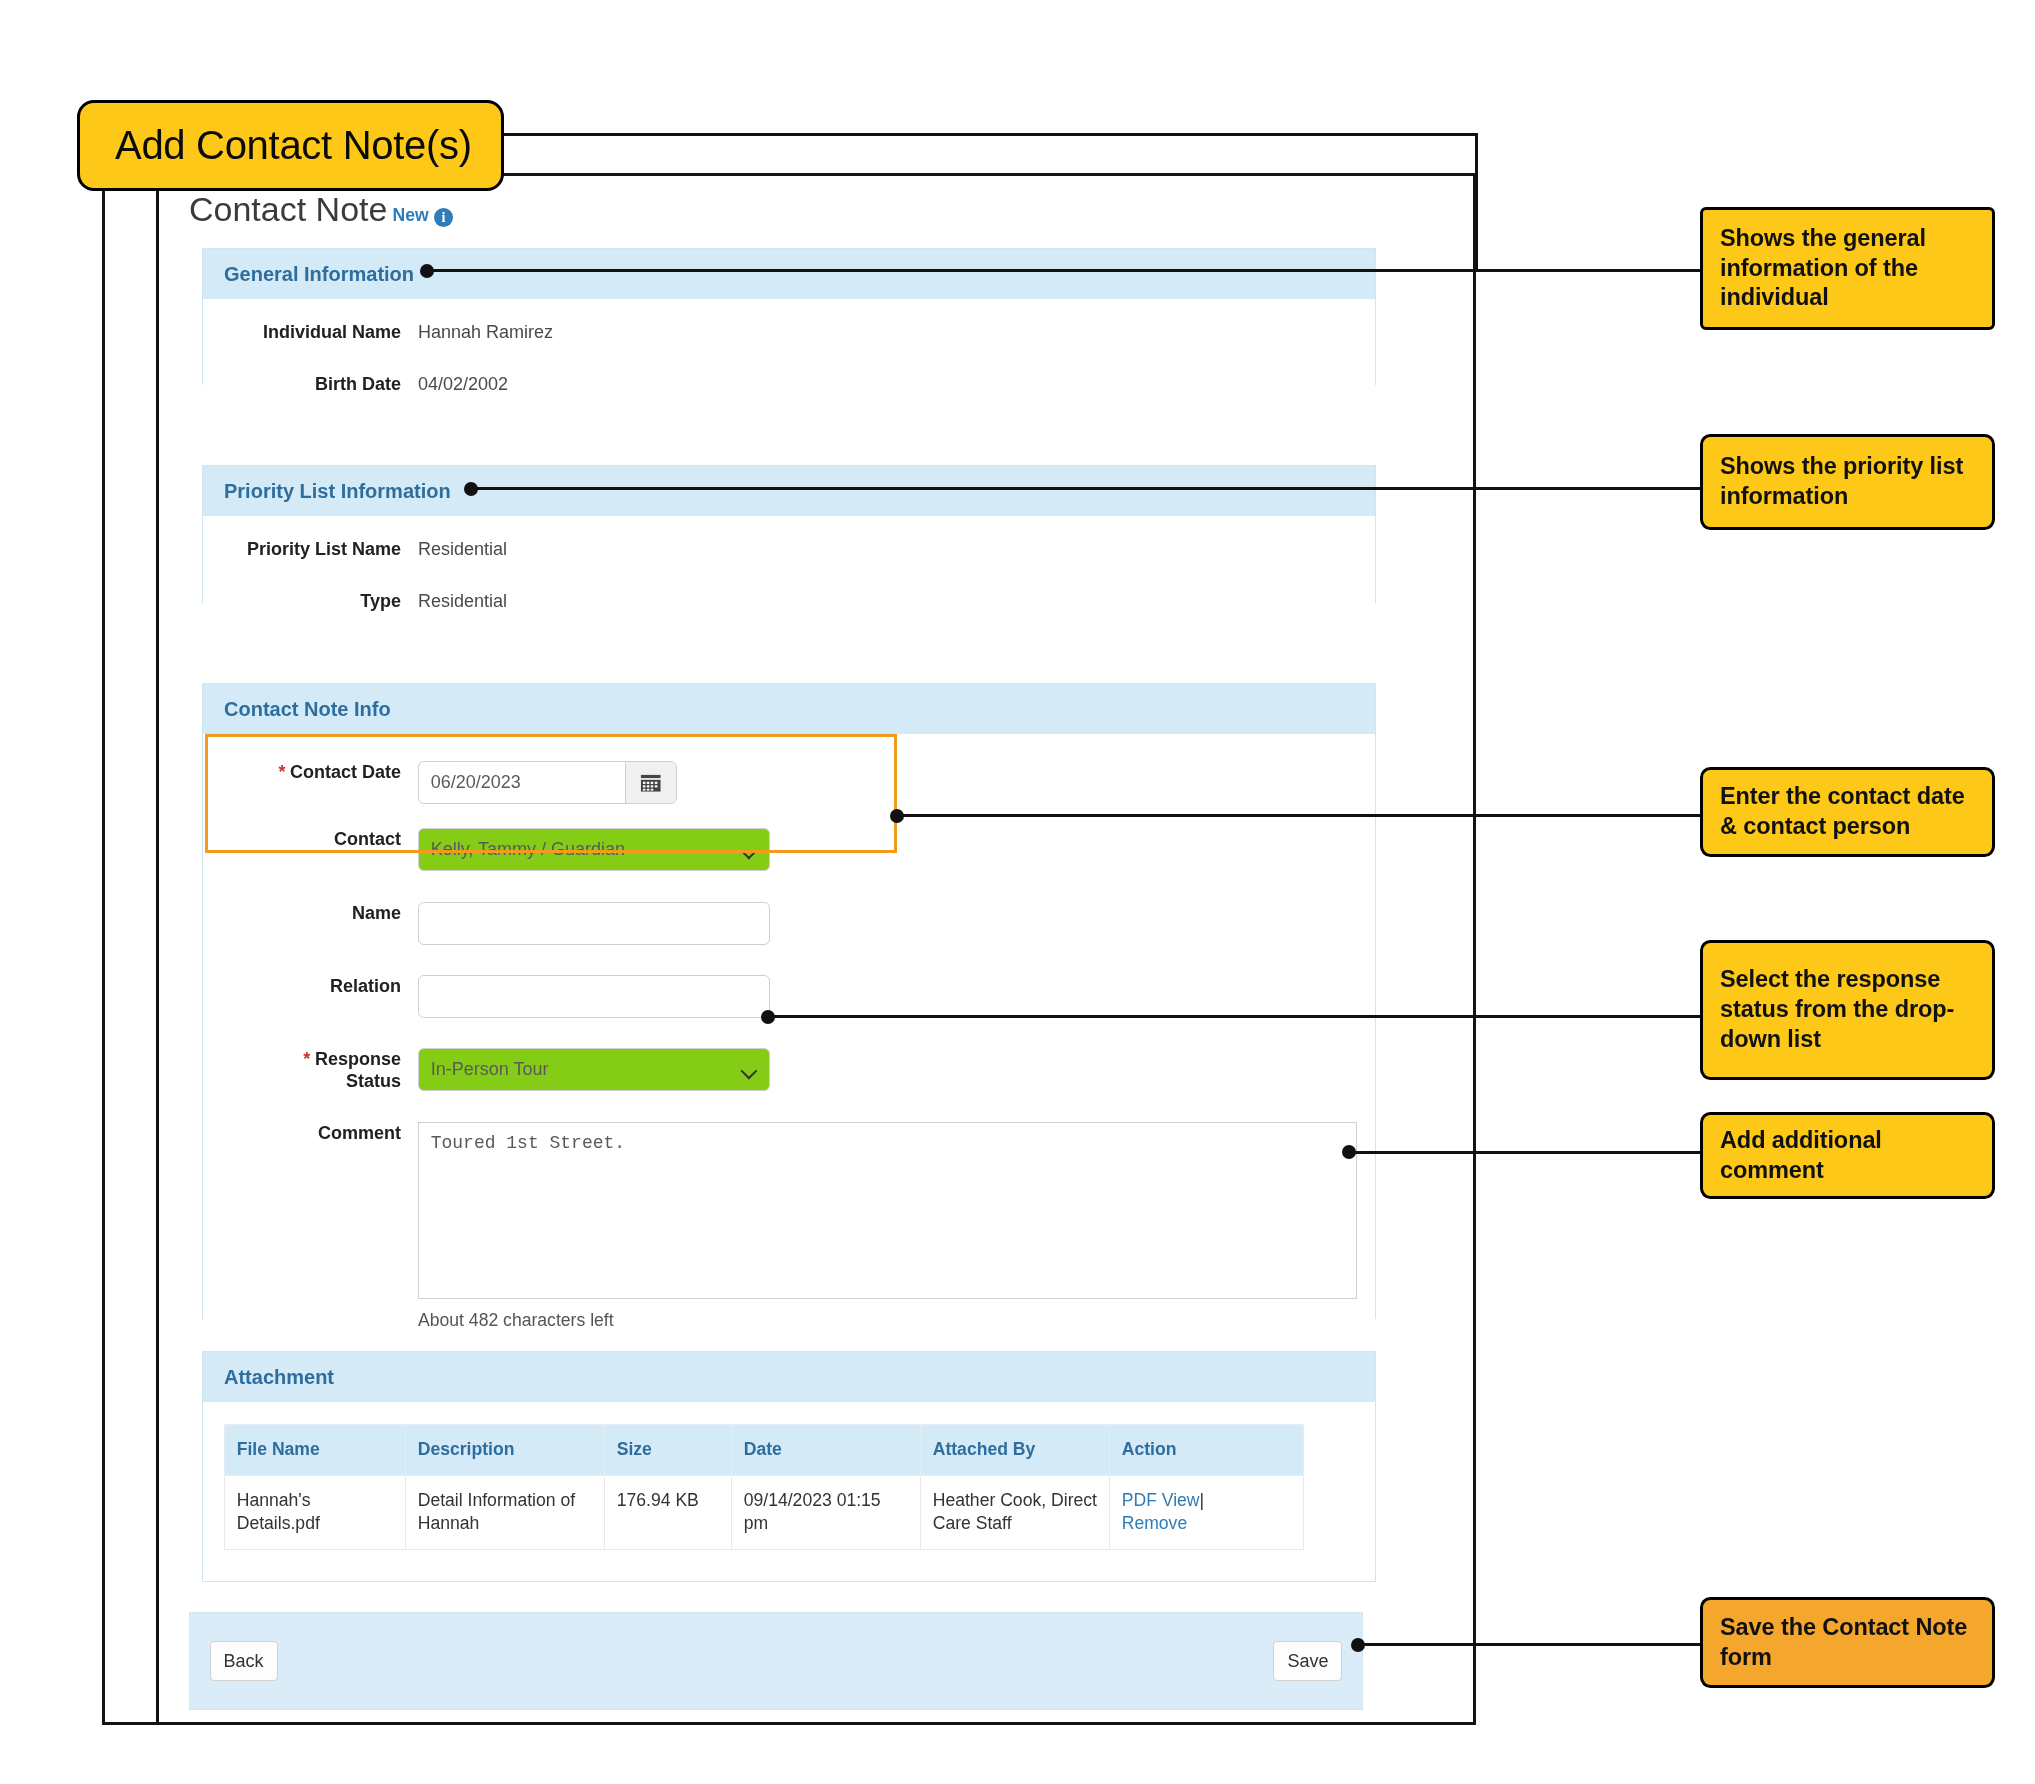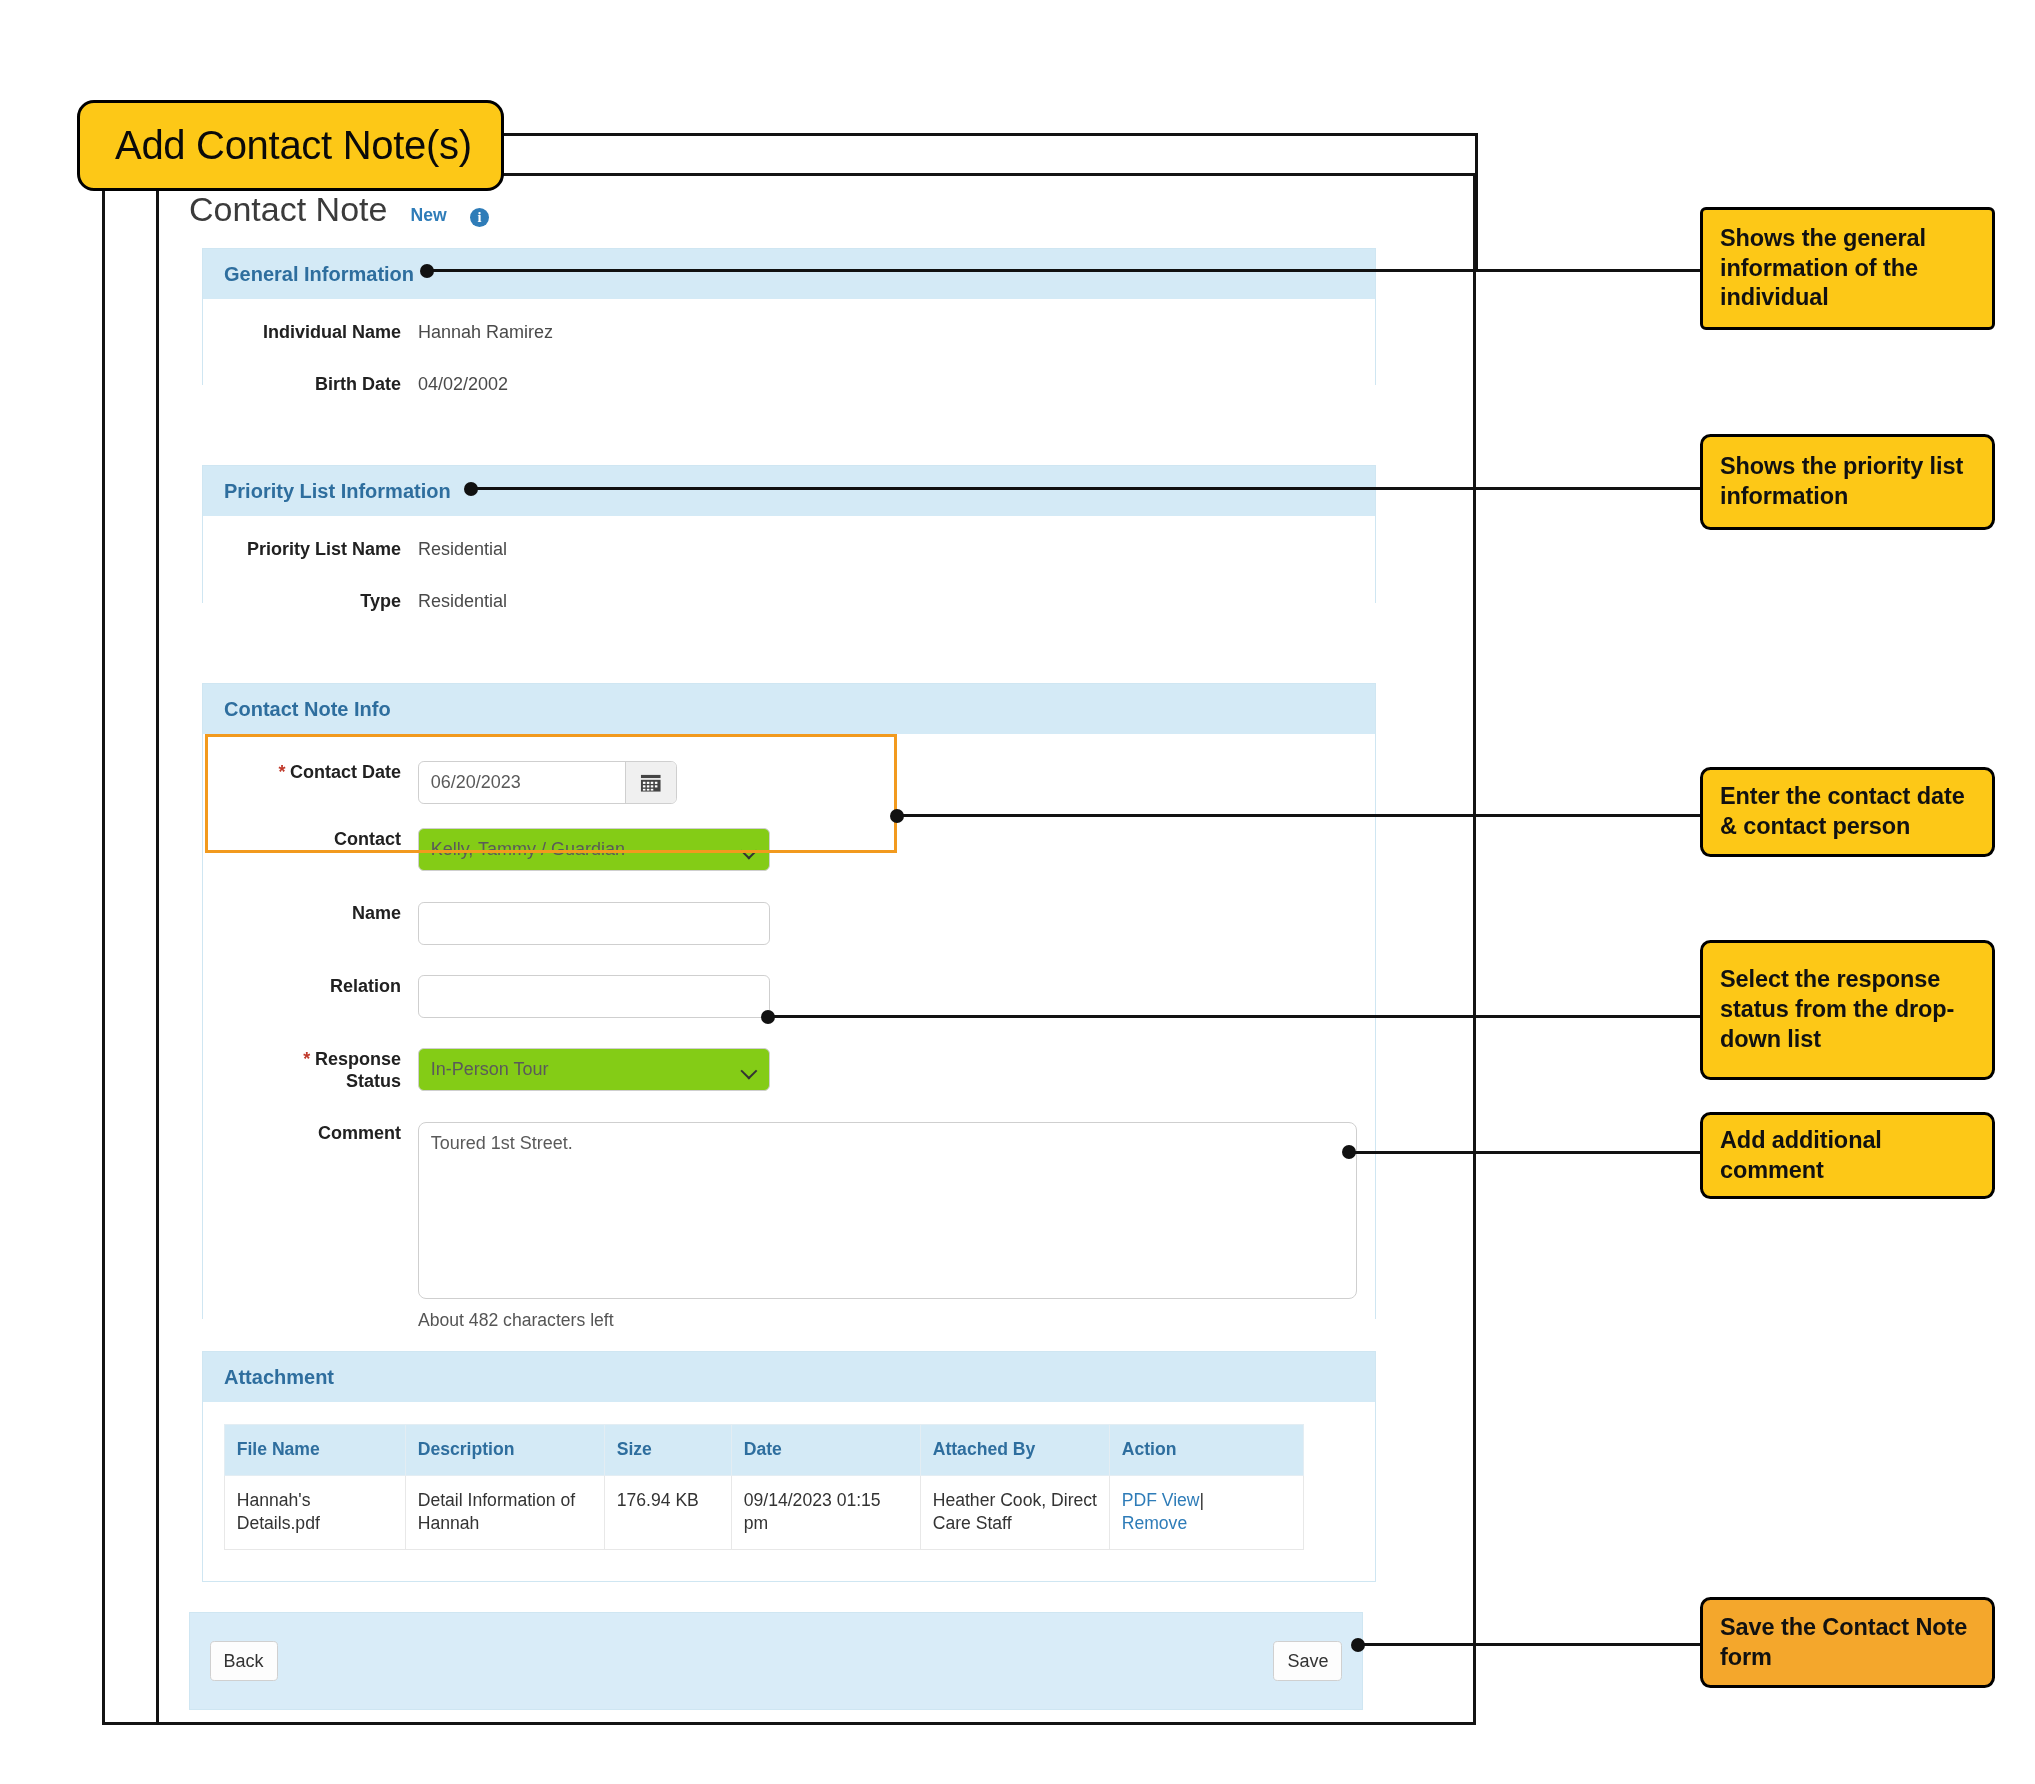--- a/index.html
+++ b/index.html
@@ -73,21 +73,21 @@
     height: 1545px;
     z-index: 12;
   }
 
   .page-title {
     position: absolute;
     left: 87px;
     top: 11.7px;
     display: flex;
     align-items: baseline;
-    gap: 23px;
+    gap: 5px;
   }
   .page-title .pt-main {
     font-size: 34px;
     color: #3b3b3b;
     font-weight: 400;
   }
   .page-title .pt-new {
     font-size: 17.6px;
     color: #2E7CB8;
     font-weight: bold;
@@ -233,27 +233,27 @@
     width: 9.8px;
     height: 9.8px;
     border-right: 2.6px solid #333;
     border-bottom: 2.6px solid #333;
     transform: rotate(45deg);
   }
   .textarea-box {
     width: 939px;
     height: 177px;
     border: 1.3px solid #CFCFCF;
-    border-radius: 8px;
+    border-radius: 0;
     background: #ffffff;
     box-sizing: border-box;
     font-size: 18px;
     color: #5a5a5a;
     padding: 9px 11.7px;
-    font-family: Liberation Sans, sans-serif;
+    font-family: Liberation Mono, monospace;
     resize: none;
     outline: none;
     line-height: 1.3;
   }
   .char-left {
     font-size: 17.6px;
     color: #555;
     margin-top: 9px;
   }
 

